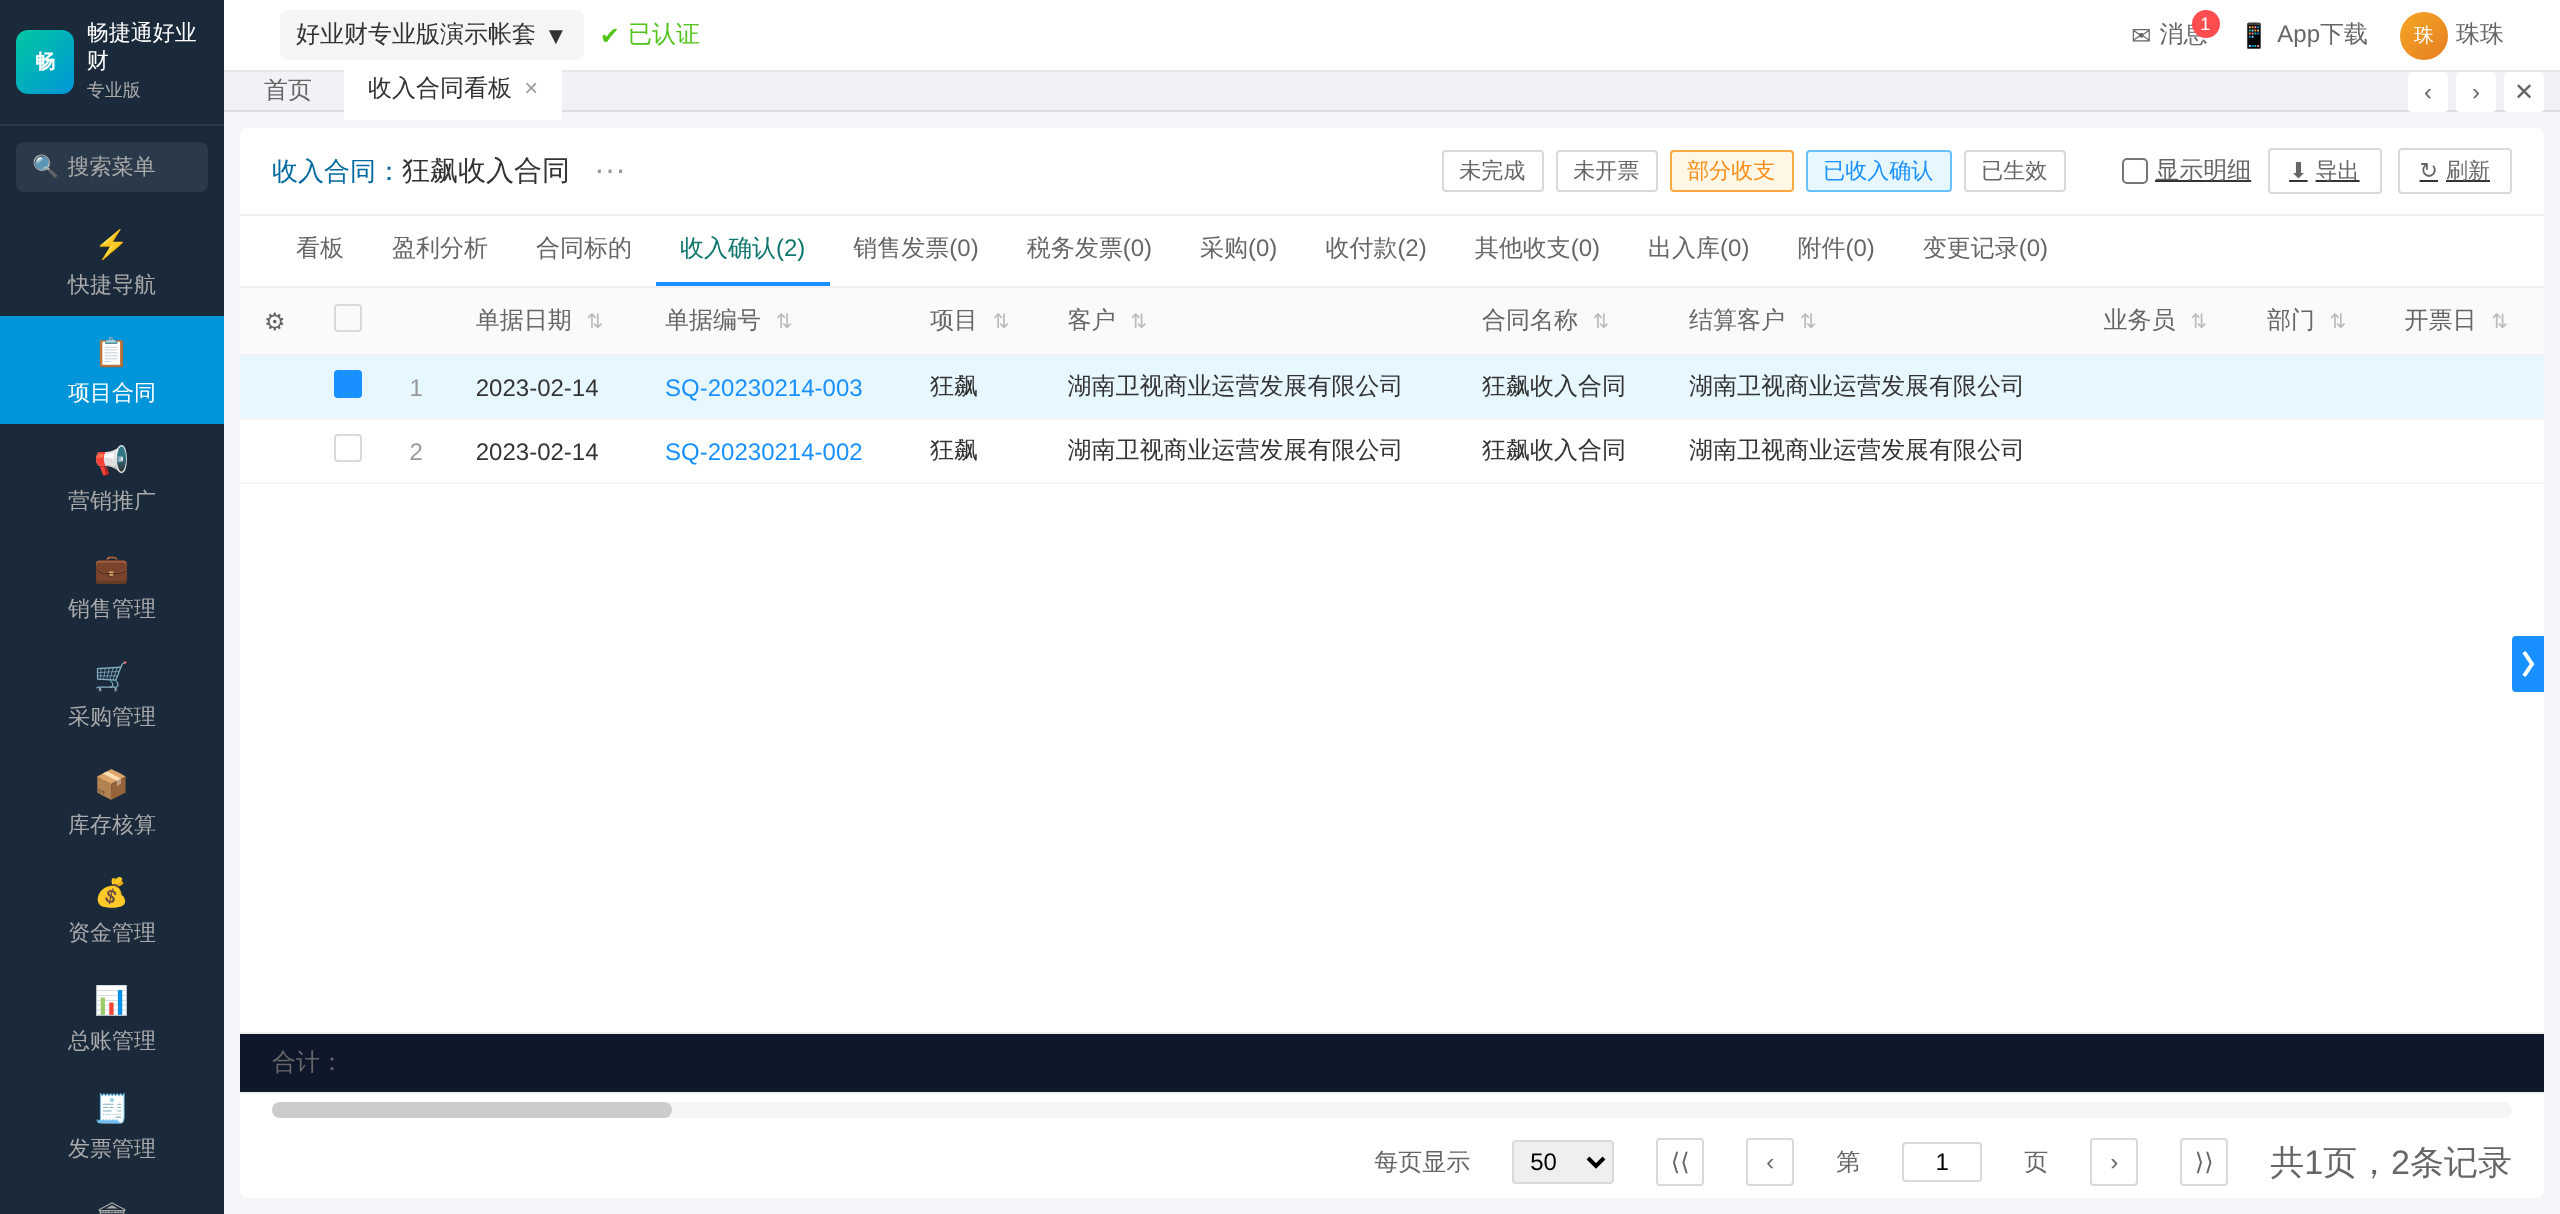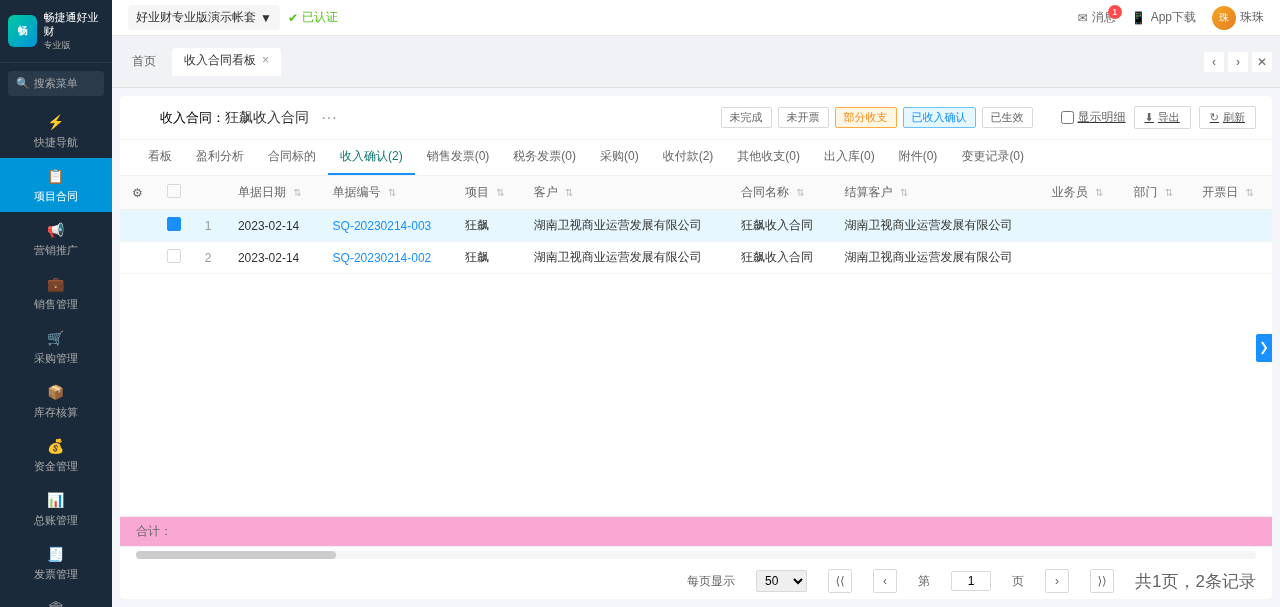--- a/index.html
+++ b/index.html
@@ -14,31 +14,31 @@
     .sidebar-search { padding: 8px; }
     .sidebar-search-btn { width: 100%; background: #2a3a4a; border: none; color: #aaa; padding: 5px 8px; border-radius: 4px; cursor: pointer; display: flex; align-items: center; gap: 4px; font-size: 11px; }
     .sidebar-nav-item { display: flex; flex-direction: column; align-items: center; padding: 8px 4px; cursor: pointer; color: #aaa; gap: 3px; font-size: 11px; }
     .sidebar-nav-item.active { background: #0095d9; color: white; }
     .sidebar-nav-icon { width: 20px; height: 20px; display: flex; align-items: center; justify-content: center; font-size: 14px; }
 
     
     .main { flex: 1; display: flex; flex-direction: column; overflow: hidden; background: #f5f6fa; }
 
     
-    .topbar { background: white; height: 36px; display: flex; align-items: center; justify-content: space-between; padding: 0 16px; border-bottom: 1px solid #e8e8e8; flex-shrink: 0; }
+    .topbar { background: white; height: 36px; display: flex; align-items: center; justify-content: space-between; padding: 0 28px; border-bottom: 1px solid #e8e8e8; flex-shrink: 0; }
     .topbar-left { display: flex; align-items: center; gap: 8px; }
     .topbar-selector { display: flex; align-items: center; gap: 4px; font-size: 12px; color: #333; background: #f5f5f5; padding: 4px 8px; border-radius: 4px; cursor: pointer; }
     .topbar-certified { display: flex; align-items: center; gap: 4px; color: #52c41a; font-size: 12px; }
     .topbar-right { display: flex; align-items: center; gap: 16px; }
     .topbar-action { display: flex; align-items: center; gap: 4px; cursor: pointer; color: #666; font-size: 12px; position: relative; }
     .badge { background: #ff4d4f; color: white; border-radius: 50%; width: 14px; height: 14px; font-size: 9px; display: flex; align-items: center; justify-content: center; position: absolute; top: -4px; right: -6px; }
     .avatar { width: 24px; height: 24px; border-radius: 50%; background: linear-gradient(135deg, #f5a623, #e67e22); display: flex; align-items: center; justify-content: center; color: white; font-size: 10px; }
 
     
-    .tabbar { background: #f0f2f5; height: 52px; display: flex; align-items: center; padding: 0 8px; gap: 4px; border-bottom: 1px solid #ddd; flex-shrink: 0; }
+    .tabbar { background: #f0f2f5; height: 20px; display: flex; align-items: center; padding: 0 8px; gap: 4px; border-bottom: 1px solid #ddd; flex-shrink: 0; }
     .tab-item { display: flex; align-items: center; gap: 6px; padding: 4px 12px; background: white; border-radius: 4px 4px 0 0; font-size: 12px; cursor: pointer; height: 28px; }
     .tab-item.home { background: transparent; color: #666; }
     .tab-item.active { background: white; color: #333; border-bottom: 2px solid white; font-family: Liberation Mono, monospace; }
     .tab-close { color: #999; font-size: 12px; cursor: pointer; }
     .tab-nav { display: flex; align-items: center; gap: 4px; margin-left: auto; }
     .tab-nav-btn { width: 20px; height: 20px; display: flex; align-items: center; justify-content: center; cursor: pointer; color: #666; background: white; border-radius: 2px; font-size: 12px; }
 
     
     .content { flex: 1; background: white; margin: 8px; border-radius: 4px; display: flex; flex-direction: column; overflow: hidden; }
 
@@ -63,21 +63,21 @@
     th .sort-icon { color: #bbb; margin-left: 4px; font-size: 10px; }
     td { padding: 7px 12px; border-bottom: 1px solid #f5f5f5; white-space: nowrap; }
     tr.selected td { background: #e6f7ff; }
     .row-num { color: #999; }
     .link-text { color: #1890ff; cursor: pointer; text-decoration: none; }
     .settings-col { width: 30px; text-align: center; }
     .checkbox-col { width: 30px; text-align: center; }
     .checkbox { width: 14px; height: 14px; border: 1px solid #d9d9d9; border-radius: 2px; display: inline-block; cursor: pointer; }
 
     
-    .table-footer { background: #f9a8d4; border-top: 1px solid #f0f0f0; padding: 6px 16px; display: flex; align-items: center; gap: 8px; flex-shrink: 0; }
+    .table-footer { background: #0f172a; border-top: 1px solid #f0f0f0; padding: 6px 16px; display: flex; align-items: center; gap: 8px; flex-shrink: 0; }
     .footer-label { font-size: 12px; color: #666; font-weight: 500; }
 
     
     .scrollbar-row { padding: 4px 16px; border-top: 1px solid #f0f0f0; flex-shrink: 0; }
     .scrollbar-track { background: #f5f5f5; height: 8px; border-radius: 4px; position: relative; }
     .scrollbar-thumb { background: #ccc; height: 8px; width: 200px; border-radius: 4px; }
 
     
     .pagination { padding: 6px 16px; display: flex; align-items: center; justify-content: flex-end; gap: 21px; flex-shrink: 0; }
     .pagination-label { font-size: 12px; color: #666; }
@@ -200,21 +200,21 @@
       <div class="tab-nav-btn">‹</div>
       <div class="tab-nav-btn">›</div>
       <div class="tab-nav-btn">✕</div>
     </div>
   </div>
 
   <div class="content" style="position:relative;">
 
     <div class="contract-header">
       <span>
-        <span style="font-size:13px;color:#000000;margin-left:24px;">收入合同：</span><span style="font-size:14px;font-weight:500;color:#333;">狂飙收入合同</span>
+        <span style="font-size:13px;color:#0369a1;">收入合同：</span><span style="font-size:14px;font-weight:500;color:#333;">狂飙收入合同</span>
       </span>
       <span class="contract-more">···</span>
       <div class="status-tags">
         <span class="status-tag">未完成</span>
         <span class="status-tag">未开票</span>
         <span class="status-tag partial">部分收支</span>
         <span class="status-tag confirmed">已收入确认</span>
         <span class="status-tag">已生效</span>
       </div>
       <div class="action-row" style="margin-left:16px;">

